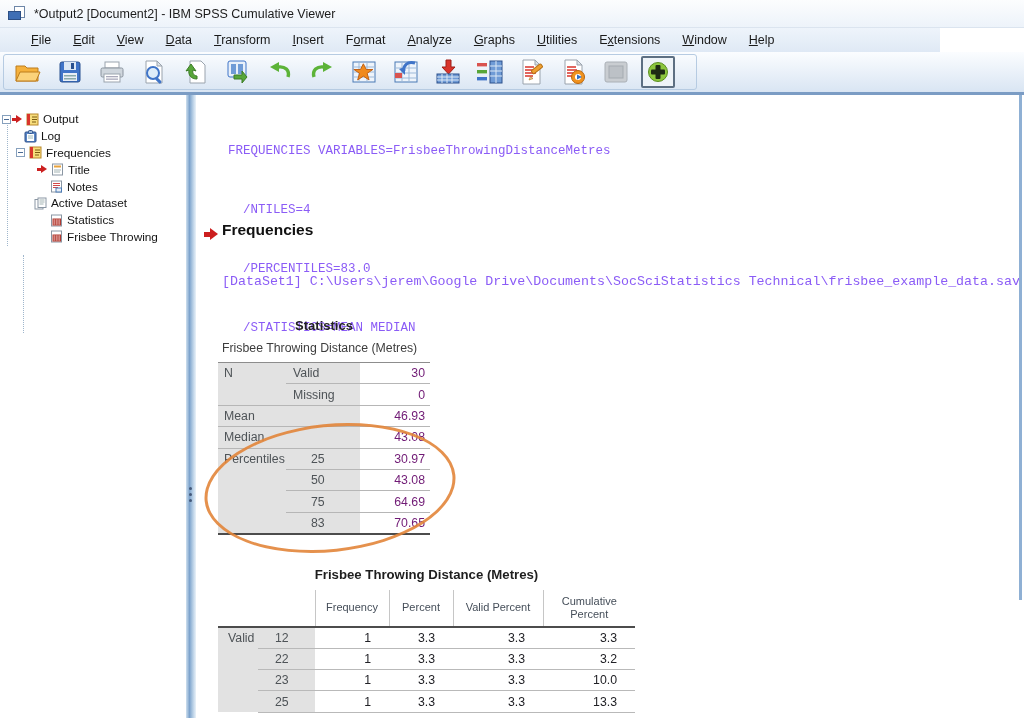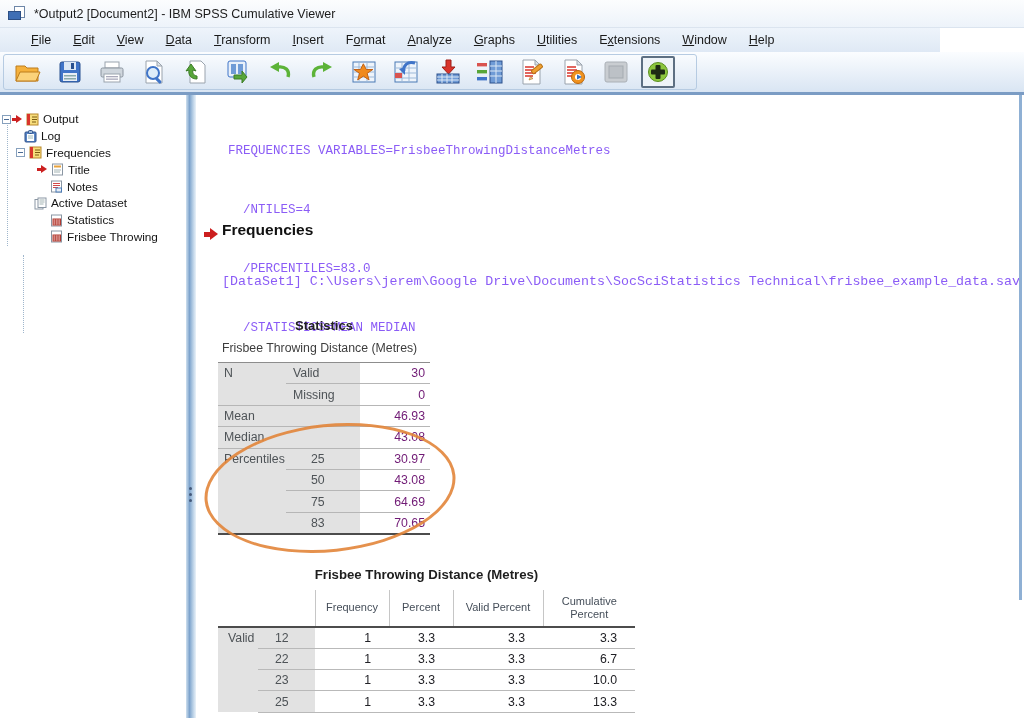--- a/index.html
+++ b/index.html
@@ -452,21 +452,21 @@
         <td class="n">3.3</td>
         <td class="n">3.3</td>
         <td class="n">3.3</td>
       </tr>
       <tr class="dr">
         <td class="grp"></td>
         <td class="sub">22</td>
         <td class="n">1</td>
         <td class="n">3.3</td>
         <td class="n">3.3</td>
-        <td class="n">6.7</td>
+        <td class="n">3.2</td>
       </tr>
       <tr class="dr">
         <td class="grp"></td>
         <td class="sub">23</td>
         <td class="n">1</td>
         <td class="n">3.3</td>
         <td class="n">3.3</td>
         <td class="n">10.0</td>
       </tr>
       <tr class="dr">

